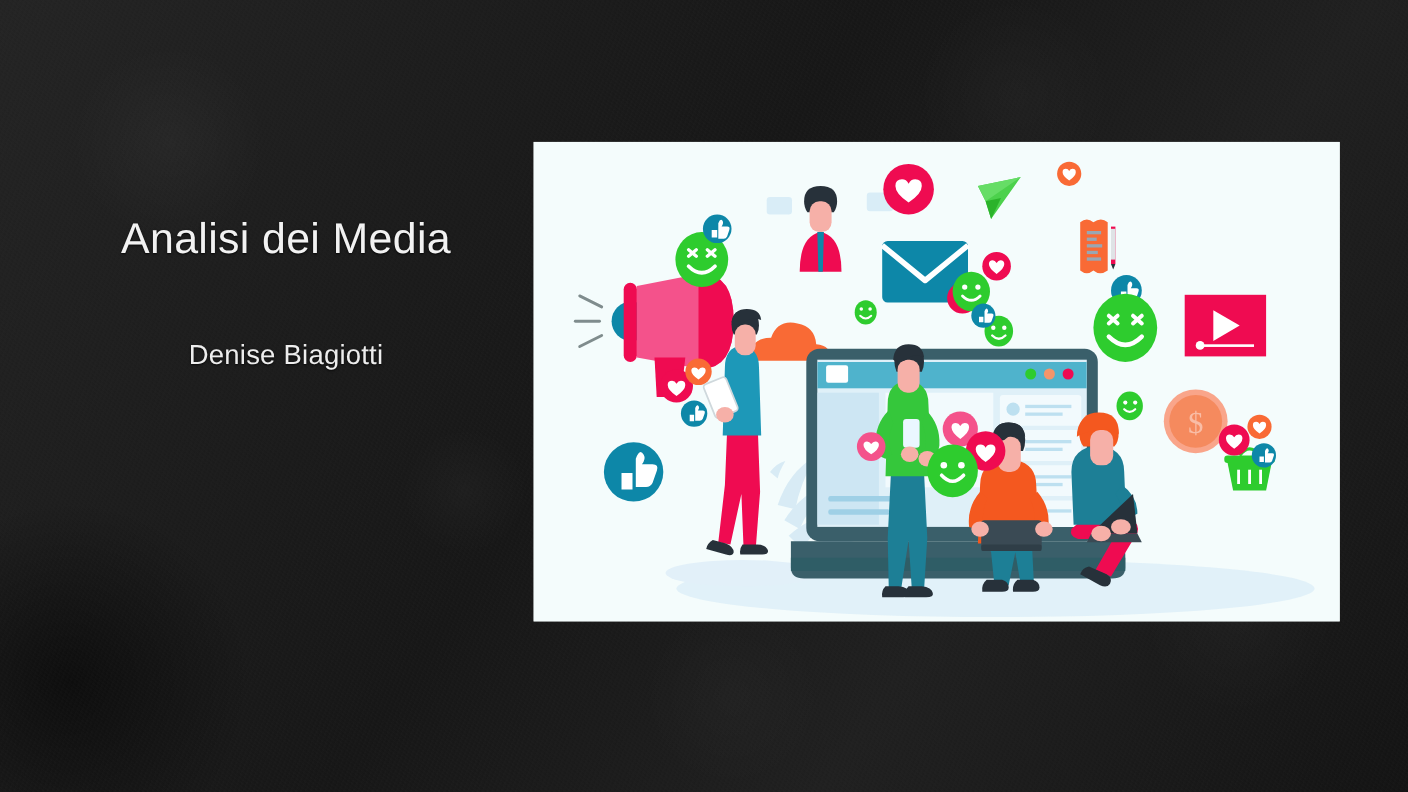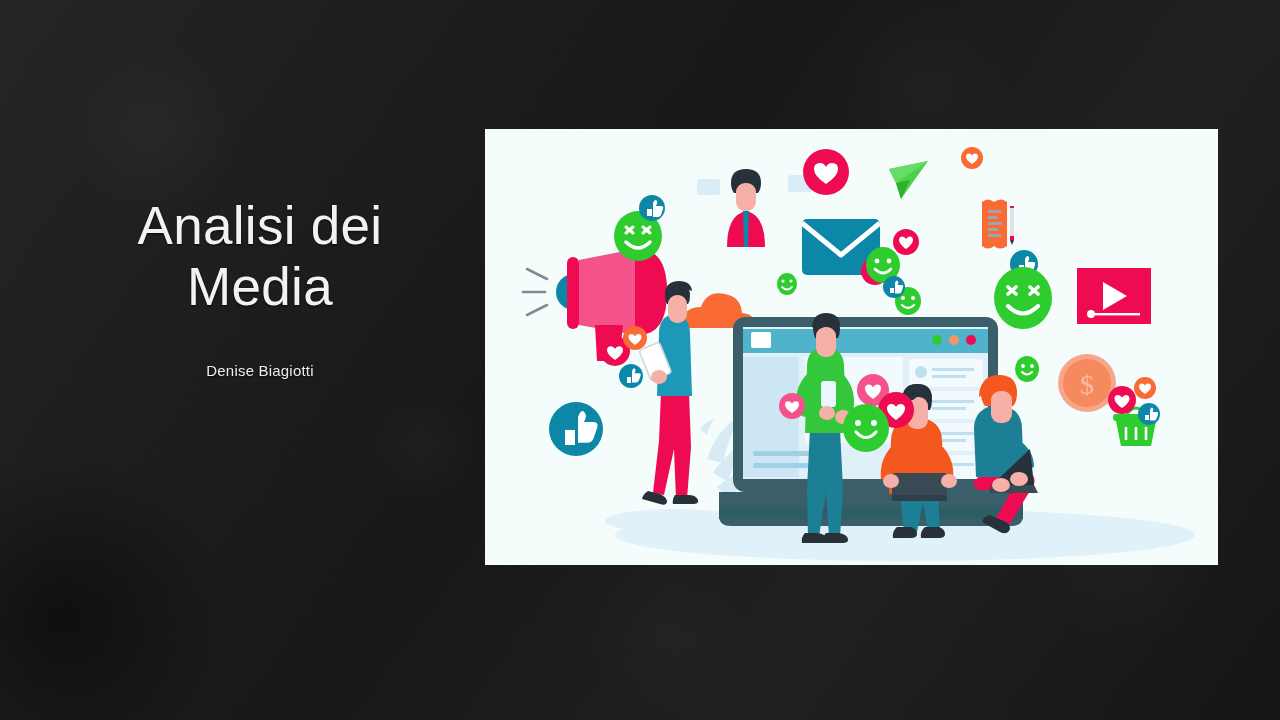--- a/index.html
+++ b/index.html
@@ -40,32 +40,32 @@
   
   .text-block {
     position: absolute;
     left: 60px;
     top: 196px;
     width: 400px;
     text-align: center;
   }
   .slide-title {
     color: #f2f2f2;
-    font-size: 53px;
+    font-size: 39px;
     font-weight: 400;
     letter-spacing: 0.3px;
     line-height: 1.15;
     margin: 0;
     text-shadow: 0 1px 2px rgba(0,0,0,0.8);
   }
   .slide-subtitle {
     color: #ededed;
-    font-size: 15px;
+    font-size: 25px;
     font-weight: 400;
-    margin: 44px 0 0 0;
+    margin: 68px 0 0 0;
     letter-spacing: 0.2px;
     text-shadow: 0 1px 2px rgba(0,0,0,0.8);
   }
 
   
   .picture {
     position: absolute;
     left: 485px;
     top: 129px;
     width: 733px;

